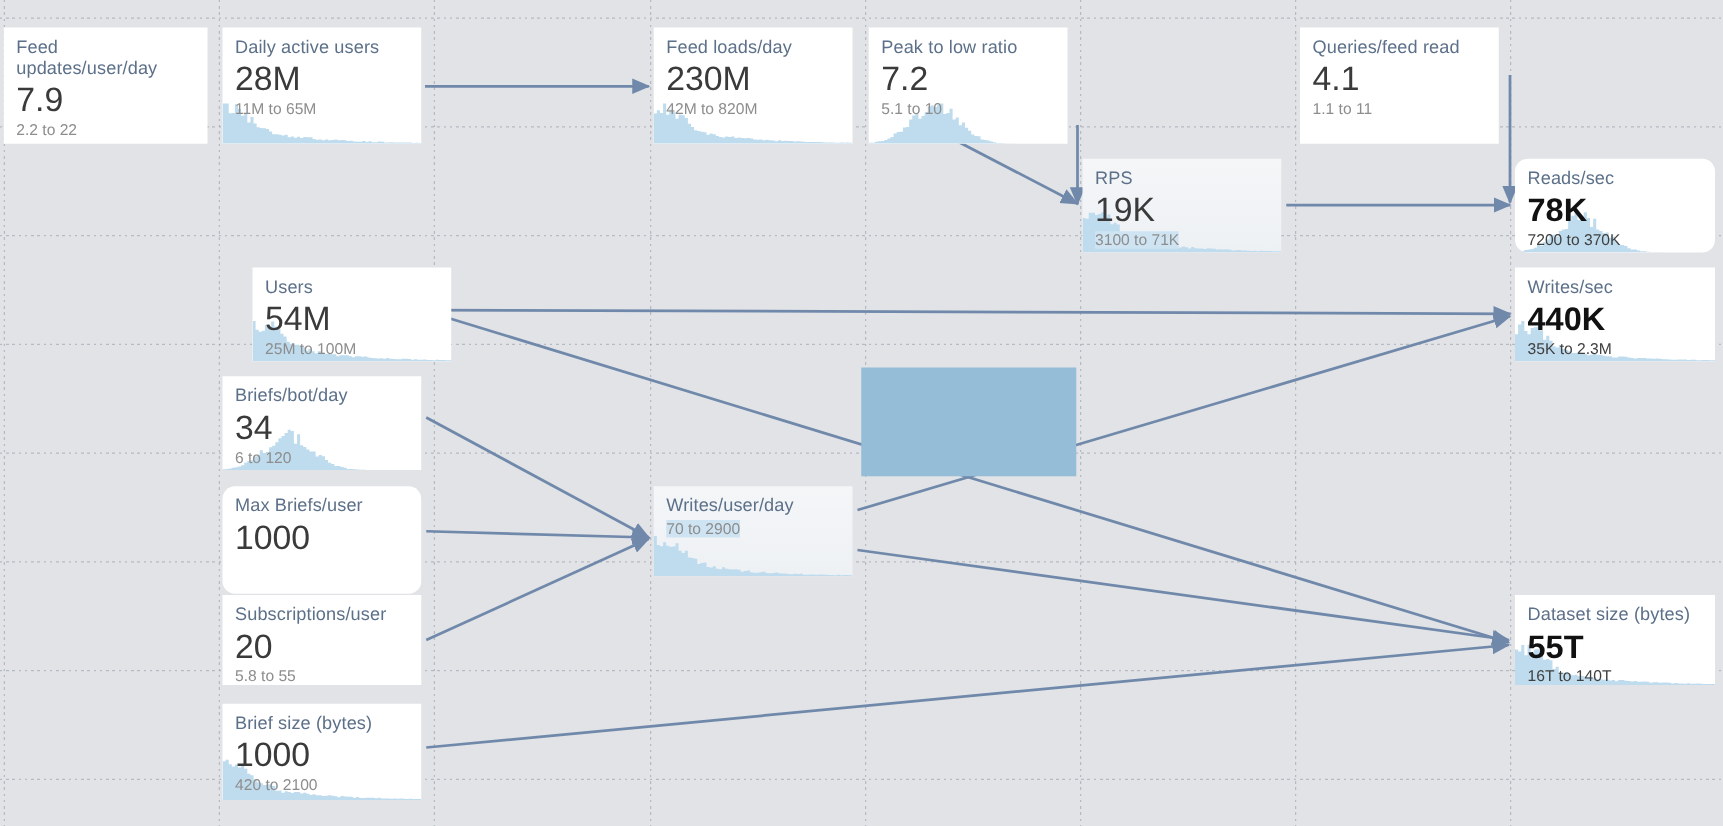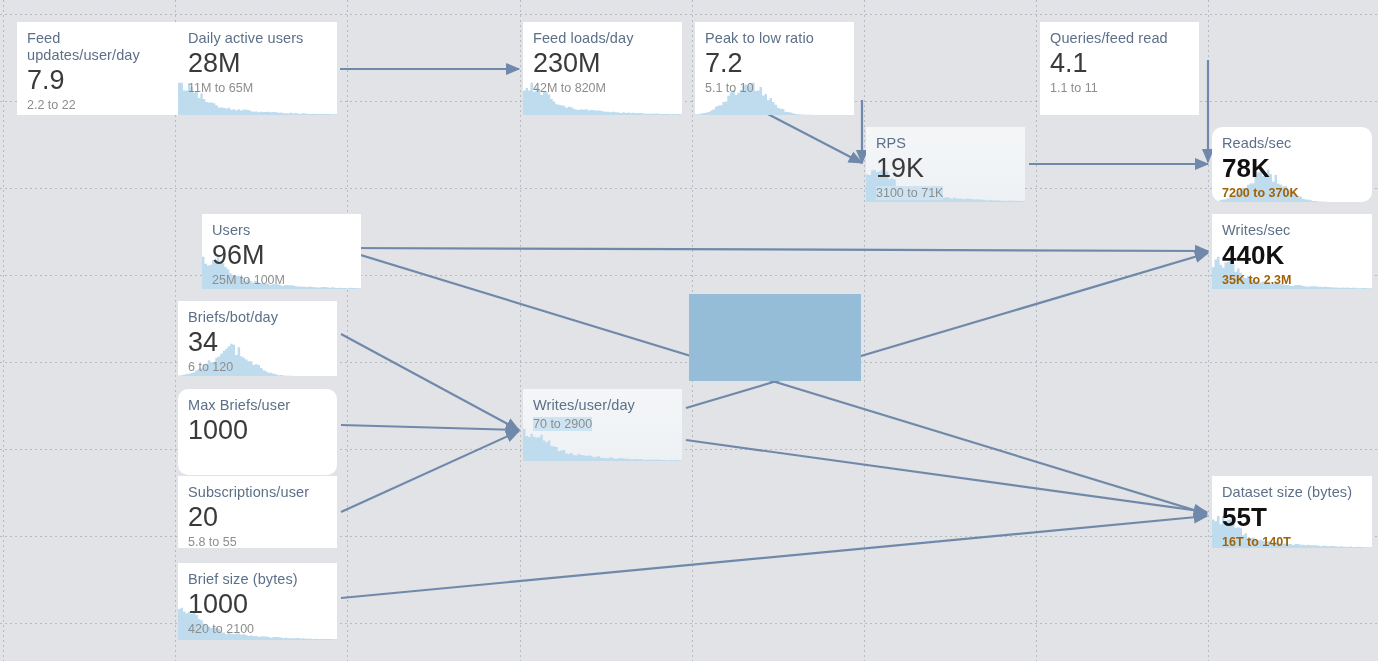--- a/index.html
+++ b/index.html
@@ -61,21 +61,21 @@
     position:relative; z-index:3;
   }
   .card.bold .value { font-weight:700; color:#111; font-size:26px; }
   .card .range {
     color:#8d8d8d;
     font-size:12.5px;
     line-height:15px;
     position:relative; z-index:3;
     display:inline-block;
   }
-  .card.bold .range { color:#a16207; font-weight:700; }
+  .card.bold .range { color:#404040; font-weight:400; }
   .card .range .hl { background:#cfe4f2; }
   .spark {
     position:absolute;
     left:0; right:0; bottom:0;
     height:34px;
     z-index:1;
   }
   .spark svg { display:block; width:100%; height:100%; }
 </style>
 </head>
@@ -120,21 +120,21 @@
         <line x1="341" y1="512" x2="519" y2="431" stroke="#7089ab" stroke-width="2.2" marker-end="url(#ah)"></line>
         <line x1="686" y1="408" x2="1208" y2="253" stroke="#7089ab" stroke-width="2.2" marker-end="url(#ah)"></line>
         <line x1="686" y1="440" x2="1207" y2="512" stroke="#7089ab" stroke-width="2.2" marker-end="url(#ah)"></line>
         <line x1="341" y1="598" x2="1207" y2="516" stroke="#7089ab" stroke-width="2.2" marker-end="url(#ah)"></line>
       </g>
   </svg>
 
   <div class="sel-rect" style="left: 689px; top: 294px; width: 172px; height: 87px; background: rgb(149, 189, 216);"></div>
 
   <div id="cards-layer">
-      <div class="card" style="left: 17px; top: 22px; width: 163px; height: 93px;"><div class="title">Feed
+      <div class="card" style="left: 3px; top: 22px; width: 163px; height: 93px;"><div class="title">Feed
 updates/user/day</div><div class="value">7.9</div><div class="range">2.2 to 22</div></div>
       <div class="card" style="left: 178px; top: 22px; width: 159px; height: 93px;"><div class="spark">
           <svg viewBox="0 0 159 34" preserveAspectRatio="none">
             <path d="M0,34 L0.00,1.75 L2.48,1.75 L2.48,1.70 L4.97,1.70 L4.97,9.57 L7.45,9.57 L7.45,9.43 L9.94,9.43 L9.94,2.37 L12.42,2.37 L12.42,6.11 L14.91,6.11 L14.91,11.69 L17.39,11.69 L17.39,10.20 L19.88,10.20 L19.88,17.04 L22.36,17.04 L22.36,12.51 L24.84,12.51 L24.84,17.88 L27.33,17.88 L27.33,20.89 L29.81,20.89 L29.81,21.40 L32.30,21.40 L32.30,21.62 L34.78,21.62 L34.78,22.20 L37.27,22.20 L37.27,24.26 L39.75,24.26 L39.75,26.44 L42.23,26.44 L42.23,26.48 L44.72,26.48 L44.72,26.87 L47.20,26.87 L47.20,27.45 L49.69,27.45 L49.69,26.70 L52.17,26.70 L52.17,28.86 L54.66,28.86 L54.66,28.29 L57.14,28.29 L57.14,29.24 L59.63,29.24 L59.63,28.32 L62.11,28.32 L62.11,29.48 L64.59,29.48 L64.59,28.62 L67.08,28.62 L67.08,28.79 L69.56,28.79 L69.56,28.88 L72.05,28.88 L72.05,30.22 L74.53,30.22 L74.53,30.77 L77.02,30.77 L77.02,30.54 L79.50,30.54 L79.50,31.20 L81.98,31.20 L81.98,30.68 L84.47,30.68 L84.47,31.12 L86.95,31.12 L86.95,30.94 L89.44,30.94 L89.44,30.63 L91.92,30.63 L91.92,31.17 L94.41,31.17 L94.41,30.91 L96.89,30.91 L96.89,31.28 L99.38,31.28 L99.38,31.75 L101.86,31.75 L101.86,31.50 L104.34,31.50 L104.34,32.19 L106.83,32.19 L106.83,32.32 L109.31,32.32 L109.31,32.43 L111.80,32.43 L111.80,31.84 L114.28,31.84 L114.28,32.51 L116.77,32.51 L116.77,32.07 L119.25,32.07 L119.25,32.71 L121.73,32.71 L121.73,32.74 L124.22,32.74 L124.22,32.27 L126.70,32.27 L126.70,32.39 L129.19,32.39 L129.19,32.93 L131.67,32.93 L131.67,32.96 L134.16,32.96 L134.16,32.82 L136.64,32.82 L136.64,33.05 L139.13,33.05 L139.13,33.00 L141.61,33.00 L141.61,33.04 L144.09,33.04 L144.09,33.07 L146.58,33.07 L146.58,32.98 L149.06,32.98 L149.06,33.08 L151.55,33.08 L151.55,33.32 L154.03,33.32 L154.03,33.23 L156.52,33.23 L156.52,33.31 L159.00,33.31 L159,34 Z" fill="#bfdcee"></path>
           </svg>
         </div><div class="title">Daily active users</div><div class="value">28M</div><div class="range">11M to 65M</div></div>
       <div class="card" style="left: 523px; top: 22px; width: 159px; height: 93px;"><div class="spark">
           <svg viewBox="0 0 159 34" preserveAspectRatio="none">
             <path d="M0,34 L0.00,9.84 L2.48,9.84 L2.48,7.11 L4.97,7.11 L4.97,9.41 L7.45,9.41 L7.45,1.70 L9.94,1.70 L9.94,10.75 L12.42,10.75 L12.42,6.57 L14.91,6.57 L14.91,8.57 L17.39,8.57 L17.39,14.02 L19.88,14.02 L19.88,10.89 L22.36,10.89 L22.36,11.20 L24.84,11.20 L24.84,13.49 L27.33,13.49 L27.33,17.99 L29.81,17.99 L29.81,20.53 L32.30,20.53 L32.30,23.28 L34.78,23.28 L34.78,23.80 L37.27,23.80 L37.27,24.34 L39.75,24.34 L39.75,24.70 L42.23,24.70 L42.23,26.72 L44.72,26.72 L44.72,25.71 L47.20,25.71 L47.20,26.36 L49.69,26.36 L49.69,27.83 L52.17,27.83 L52.17,28.52 L54.66,28.52 L54.66,29.08 L57.14,29.08 L57.14,28.26 L59.63,28.26 L59.63,28.67 L62.11,28.67 L62.11,28.24 L64.59,28.24 L64.59,29.45 L67.08,29.45 L67.08,29.07 L69.56,29.07 L69.56,29.34 L72.05,29.34 L72.05,29.52 L74.53,29.52 L74.53,29.41 L77.02,29.41 L77.02,29.76 L79.50,29.76 L79.50,30.61 L81.98,30.61 L81.98,30.70 L84.47,30.70 L84.47,30.65 L86.95,30.65 L86.95,31.17 L89.44,31.17 L89.44,30.75 L91.92,30.75 L91.92,31.16 L94.41,31.16 L94.41,31.47 L96.89,31.47 L96.89,31.90 L99.38,31.90 L99.38,31.19 L101.86,31.19 L101.86,31.89 L104.34,31.89 L104.34,31.58 L106.83,31.58 L106.83,31.89 L109.31,31.89 L109.31,31.71 L111.80,31.71 L111.80,32.17 L114.28,32.17 L114.28,31.90 L116.77,31.90 L116.77,32.12 L119.25,32.12 L119.25,32.41 L121.73,32.41 L121.73,32.69 L124.22,32.69 L124.22,32.65 L126.70,32.65 L126.70,32.64 L129.19,32.64 L129.19,32.67 L131.67,32.67 L131.67,32.54 L134.16,32.54 L134.16,32.81 L136.64,32.81 L136.64,33.09 L139.13,33.09 L139.13,32.95 L141.61,32.95 L141.61,32.95 L144.09,32.95 L144.09,33.11 L146.58,33.11 L146.58,33.23 L149.06,33.23 L149.06,32.95 L151.55,32.95 L151.55,33.29 L154.03,33.29 L154.03,33.04 L156.52,33.04 L156.52,33.23 L159.00,33.23 L159,34 Z" fill="#bfdcee"></path>
           </svg>
@@ -152,21 +152,21 @@
         </div><div class="title">RPS</div><div class="value">19K</div><div class="range"><span class="hl">3100 to 71K</span></div></div>
       <div class="card bold" style="left: 1212px; top: 127px; width: 160px; height: 75px; border-radius: 10px;"><div class="spark">
           <svg viewBox="0 0 160 34" preserveAspectRatio="none">
             <path d="M0,34 L0.00,33.38 L2.50,33.38 L2.50,33.06 L5.00,33.06 L5.00,32.89 L7.50,32.89 L7.50,31.98 L10.00,31.98 L10.00,31.58 L12.50,31.58 L12.50,31.25 L15.00,31.25 L15.00,30.22 L17.50,30.22 L17.50,27.68 L20.00,27.68 L20.00,28.67 L22.50,28.67 L22.50,25.58 L25.00,25.58 L25.00,23.44 L27.50,23.44 L27.50,19.95 L30.00,19.95 L30.00,19.86 L32.50,19.86 L32.50,21.18 L35.00,21.18 L35.00,16.72 L37.50,16.72 L37.50,15.53 L40.00,15.53 L40.00,15.27 L42.50,15.27 L42.50,8.65 L45.00,8.65 L45.00,4.55 L47.50,4.55 L47.50,2.50 L50.00,2.50 L50.00,7.93 L52.50,7.93 L52.50,4.63 L55.00,4.63 L55.00,1.70 L57.50,1.70 L57.50,6.36 L60.00,6.36 L60.00,13.63 L62.50,13.63 L62.50,7.00 L65.00,7.00 L65.00,15.52 L67.50,15.52 L67.50,16.74 L70.00,16.74 L70.00,18.60 L72.50,18.60 L72.50,17.99 L75.00,17.99 L75.00,22.24 L77.50,22.24 L77.50,21.46 L80.00,21.46 L80.00,24.95 L82.50,24.95 L82.50,27.80 L85.00,27.80 L85.00,28.07 L87.50,28.07 L87.50,28.77 L90.00,28.77 L90.00,30.66 L92.50,30.66 L92.50,31.56 L95.00,31.56 L95.00,31.50 L97.50,31.50 L97.50,32.33 L100.00,32.33 L100.00,33.04 L102.50,33.04 L102.50,33.09 L105.00,33.09 L105.00,33.44 L107.50,33.44 L107.50,33.59 L110.00,33.59 L110.00,33.79 L112.50,33.79 L112.50,33.83 L115.00,33.83 L115.00,33.88 L117.50,33.88 L117.50,33.94 L120.00,33.94 L120.00,33.95 L122.50,33.95 L122.50,33.97 L125.00,33.97 L125.00,33.98 L127.50,33.98 L127.50,33.99 L130.00,33.99 L130.00,33.99 L132.50,33.99 L132.50,34.00 L135.00,34.00 L135.00,34.00 L137.50,34.00 L137.50,34.00 L140.00,34.00 L140.00,34.00 L142.50,34.00 L142.50,34.00 L145.00,34.00 L145.00,34.00 L147.50,34.00 L147.50,34.00 L150.00,34.00 L150.00,34.00 L152.50,34.00 L152.50,34.00 L155.00,34.00 L155.00,34.00 L157.50,34.00 L157.50,34.00 L160.00,34.00 L160,34 Z" fill="#bfdcee"></path>
           </svg>
         </div><div class="title">Reads/sec</div><div class="value">78K</div><div class="range">7200 to 370K</div></div>
       <div class="card" style="left: 178px; top: 214px; width: 159px; height: 75px; margin-left: 24px;"><div class="spark">
           <svg viewBox="0 0 159 34" preserveAspectRatio="none">
             <path d="M0,34 L0.00,1.70 L2.48,1.70 L2.48,8.83 L4.97,8.83 L4.97,10.47 L7.45,10.47 L7.45,9.68 L9.94,9.68 L9.94,5.02 L12.42,5.02 L12.42,7.43 L14.91,7.43 L14.91,2.29 L17.39,2.29 L17.39,6.45 L19.88,6.45 L19.88,8.19 L22.36,8.19 L22.36,12.01 L24.84,12.01 L24.84,14.19 L27.33,14.19 L27.33,18.44 L29.81,18.44 L29.81,19.98 L32.30,19.98 L32.30,20.85 L34.78,20.85 L34.78,20.85 L37.27,20.85 L37.27,21.47 L39.75,21.47 L39.75,22.75 L42.23,22.75 L42.23,25.69 L44.72,25.69 L44.72,24.20 L47.20,24.20 L47.20,25.95 L49.69,25.95 L49.69,27.62 L52.17,27.62 L52.17,26.09 L54.66,26.09 L54.66,27.19 L57.14,27.19 L57.14,27.93 L59.63,27.93 L59.63,28.04 L62.11,28.04 L62.11,28.40 L64.59,28.40 L64.59,28.48 L67.08,28.48 L67.08,29.96 L69.56,29.96 L69.56,29.29 L72.05,29.29 L72.05,29.16 L74.53,29.16 L74.53,29.20 L77.02,29.20 L77.02,30.00 L79.50,30.00 L79.50,30.89 L81.98,30.89 L81.98,30.09 L84.47,30.09 L84.47,30.07 L86.95,30.07 L86.95,30.37 L89.44,30.37 L89.44,30.28 L91.92,30.28 L91.92,30.98 L94.41,30.98 L94.41,31.44 L96.89,31.44 L96.89,31.56 L99.38,31.56 L99.38,31.83 L101.86,31.83 L101.86,31.65 L104.34,31.65 L104.34,32.05 L106.83,32.05 L106.83,31.48 L109.31,31.48 L109.31,31.90 L111.80,31.90 L111.80,32.21 L114.28,32.21 L114.28,32.45 L116.77,32.45 L116.77,32.49 L119.25,32.49 L119.25,31.96 L121.73,31.96 L121.73,31.99 L124.22,31.99 L124.22,32.29 L126.70,32.29 L126.70,32.72 L129.19,32.72 L129.19,32.30 L131.67,32.30 L131.67,32.74 L134.16,32.74 L134.16,32.88 L136.64,32.88 L136.64,32.68 L139.13,32.68 L139.13,33.06 L141.61,33.06 L141.61,32.90 L144.09,32.90 L144.09,33.14 L146.58,33.14 L146.58,32.79 L149.06,32.79 L149.06,32.91 L151.55,32.91 L151.55,33.07 L154.03,33.07 L154.03,33.21 L156.52,33.21 L156.52,33.28 L159.00,33.28 L159,34 Z" fill="#bfdcee"></path>
           </svg>
-        </div><div class="title">Users</div><div class="value">96M</div><div class="range">25M to 100M</div></div>
+        </div><div class="title">Users</div><div class="value">54M</div><div class="range">25M to 100M</div></div>
       <div class="card bold" style="left: 1212px; top: 214px; width: 160px; height: 75px;"><div class="spark">
           <svg viewBox="0 0 160 34" preserveAspectRatio="none">
             <path d="M0,34 L0.00,12.32 L2.50,12.32 L2.50,4.51 L5.00,4.51 L5.00,1.70 L7.50,1.70 L7.50,9.74 L10.00,9.74 L10.00,12.44 L12.50,12.44 L12.50,7.47 L15.00,7.47 L15.00,6.76 L17.50,6.76 L17.50,6.22 L20.00,6.22 L20.00,9.15 L22.50,9.15 L22.50,16.73 L25.00,16.73 L25.00,13.56 L27.50,13.56 L27.50,17.69 L30.00,17.69 L30.00,21.93 L32.50,21.93 L32.50,22.96 L35.00,22.96 L35.00,21.09 L37.50,21.09 L37.50,24.14 L40.00,24.14 L40.00,25.02 L42.50,25.02 L42.50,26.05 L45.00,26.05 L45.00,27.46 L47.50,27.46 L47.50,27.47 L50.00,27.47 L50.00,26.45 L52.50,26.45 L52.50,27.85 L55.00,27.85 L55.00,28.02 L57.50,28.02 L57.50,29.23 L60.00,29.23 L60.00,28.89 L62.50,28.89 L62.50,28.06 L65.00,28.06 L65.00,28.74 L67.50,28.74 L67.50,28.98 L70.00,28.98 L70.00,29.62 L72.50,29.62 L72.50,29.91 L75.00,29.91 L75.00,30.07 L77.50,30.07 L77.50,30.95 L80.00,30.95 L80.00,31.09 L82.50,31.09 L82.50,30.12 L85.00,30.12 L85.00,30.11 L87.50,30.11 L87.50,30.37 L90.00,30.37 L90.00,31.00 L92.50,31.00 L92.50,31.43 L95.00,31.43 L95.00,31.82 L97.50,31.82 L97.50,31.35 L100.00,31.35 L100.00,31.36 L102.50,31.36 L102.50,31.35 L105.00,31.35 L105.00,31.74 L107.50,31.74 L107.50,31.71 L110.00,31.71 L110.00,31.91 L112.50,31.91 L112.50,31.83 L115.00,31.83 L115.00,32.06 L117.50,32.06 L117.50,32.34 L120.00,32.34 L120.00,32.44 L122.50,32.44 L122.50,32.62 L125.00,32.62 L125.00,32.71 L127.50,32.71 L127.50,32.86 L130.00,32.86 L130.00,32.58 L132.50,32.58 L132.50,32.69 L135.00,32.69 L135.00,32.61 L137.50,32.61 L137.50,32.97 L140.00,32.97 L140.00,32.82 L142.50,32.82 L142.50,32.75 L145.00,32.75 L145.00,33.15 L147.50,33.15 L147.50,33.13 L150.00,33.13 L150.00,32.93 L152.50,32.93 L152.50,33.07 L155.00,33.07 L155.00,33.28 L157.50,33.28 L157.50,33.28 L160.00,33.28 L160,34 Z" fill="#bfdcee"></path>
           </svg>
         </div><div class="title">Writes/sec</div><div class="value">440K</div><div class="range">35K to 2.3M</div></div>
       <div class="card" style="left: 178px; top: 301px; width: 159px; height: 75px;"><div class="spark">
           <svg viewBox="0 0 159 34" preserveAspectRatio="none">
             <path d="M0,34 L0.00,33.43 L2.48,33.43 L2.48,33.22 L4.97,33.22 L4.97,32.71 L7.45,32.71 L7.45,32.12 L9.94,32.12 L9.94,31.85 L12.42,31.85 L12.42,31.12 L14.91,31.12 L14.91,30.13 L17.39,30.13 L17.39,28.27 L19.88,28.27 L19.88,26.72 L22.36,26.72 L22.36,26.15 L24.84,26.15 L24.84,23.10 L27.33,23.10 L27.33,21.70 L29.81,21.70 L29.81,18.23 L32.30,18.23 L32.30,20.33 L34.78,20.33 L34.78,19.69 L37.27,19.69 L37.27,15.84 L39.75,15.84 L39.75,14.59 L42.23,14.59 L42.23,11.84 L44.72,11.84 L44.72,8.69 L47.20,8.69 L47.20,6.86 L49.69,6.86 L49.69,4.32 L52.17,4.32 L52.17,1.70 L54.66,1.70 L54.66,2.71 L57.14,2.71 L57.14,12.94 L59.63,12.94 L59.63,5.30 L62.11,5.30 L62.11,14.27 L64.59,14.27 L64.59,15.67 L67.08,15.67 L67.08,17.54 L69.56,17.54 L69.56,19.13 L72.05,19.13 L72.05,19.21 L74.53,19.21 L74.53,23.11 L77.02,23.11 L77.02,22.07 L79.50,22.07 L79.50,23.06 L81.98,23.06 L81.98,26.03 L84.47,26.03 L84.47,28.15 L86.95,28.15 L86.95,29.24 L89.44,29.24 L89.44,30.73 L91.92,30.73 L91.92,30.71 L94.41,30.71 L94.41,31.65 L96.89,31.65 L96.89,32.25 L99.38,32.25 L99.38,33.13 L101.86,33.13 L101.86,33.11 L104.34,33.11 L104.34,33.49 L106.83,33.49 L106.83,33.67 L109.31,33.67 L109.31,33.71 L111.80,33.71 L111.80,33.80 L114.28,33.80 L114.28,33.90 L116.77,33.90 L116.77,33.93 L119.25,33.93 L119.25,33.96 L121.73,33.96 L121.73,33.98 L124.22,33.98 L124.22,33.98 L126.70,33.98 L126.70,33.99 L129.19,33.99 L129.19,33.99 L131.67,33.99 L131.67,34.00 L134.16,34.00 L134.16,34.00 L136.64,34.00 L136.64,34.00 L139.13,34.00 L139.13,34.00 L141.61,34.00 L141.61,34.00 L144.09,34.00 L144.09,34.00 L146.58,34.00 L146.58,34.00 L149.06,34.00 L149.06,34.00 L151.55,34.00 L151.55,34.00 L154.03,34.00 L154.03,34.00 L156.52,34.00 L156.52,34.00 L159.00,34.00 L159,34 Z" fill="#bfdcee"></path>
           </svg>
         </div><div class="title">Briefs/bot/day</div><div class="value">34</div><div class="range">6 to 120</div></div>

